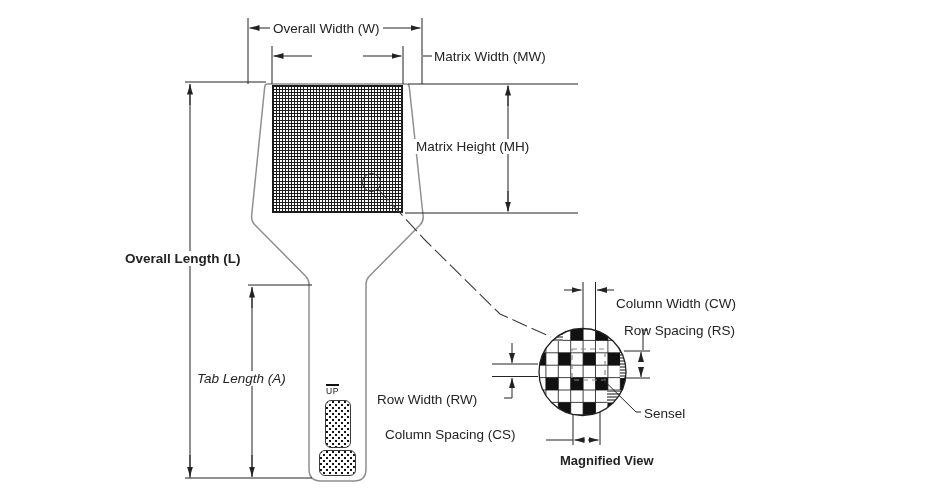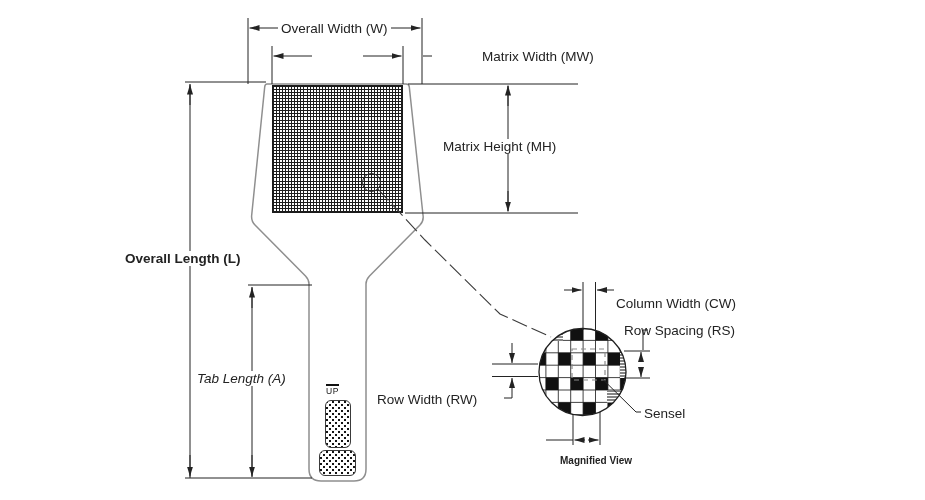--- a/index.html
+++ b/index.html
@@ -1,21 +1,21 @@
 <!DOCTYPE html>
 <html><head>
 <meta charset="utf-8">
 <style>
   html,body{margin:0;padding:0;background:#fff;}
   .canvas{position:relative;width:925px;height:500px;background:#ffffff;overflow:hidden;
           font-family:"Liberation Sans",sans-serif;color:#232323;}
   .layer{position:absolute;left:0;top:0;}
   .lbl{position:absolute;font-size:13.5px;line-height:15px;color:#232323;white-space:nowrap;}
   .lbl.occlude{background:#ffffff;padding:0 3px;}
-  .lbl.small{font-size:10px;font-weight:bold;line-height:10px;padding-left:8px;}
+  .lbl.small{font-size:13px;font-weight:bold;line-height:10px;padding-left:8px;}
   #lbl-up{position:absolute;left:326px;top:387px;font-size:8.5px;font-weight:normal;
           letter-spacing:.5px;line-height:9px;color:#111;}
   #lbl-up::before{content:"";position:absolute;left:0;top:-3px;width:13px;height:1.5px;background:#111;}
   
   .matrix{position:absolute;left:272px;top:85px;width:131px;height:128px;
      background:
        repeating-linear-gradient(to right,#1c1c1c 0 1px,rgba(0,0,0,0) 1px 3.05px),
        repeating-linear-gradient(to bottom,#1c1c1c 0 1px,rgba(0,0,0,0) 1px 3.05px),
        #fdfdfd;
      border:1px solid #1c1c1c;box-sizing:border-box;}
@@ -187,23 +187,24 @@
       <line class="dim" x1="573" y1="414" x2="573" y2="445"></line>
       <line class="dim" x1="600" y1="412" x2="600" y2="445"></line>
       <line class="dim" x1="585" y1="440" x2="574.5" y2="440" marker-end="url(#arr)"></line>
       <line class="dim" x1="588" y1="440" x2="598.5" y2="440" marker-end="url(#arr)"></line>
       <line class="dim" x1="546" y1="440" x2="573" y2="440"></line>
     </g>
 
     <polyline class="dim" points="603,379.5 636,412 641,412"></polyline>
   </svg>
 
-  <div class="lbl occlude" style="left:270px;top:21px;margin-left:8px;">Overall Width (W)</div>
-  <div class="lbl" style="left:434px;top:49px;margin-left:48px;">Matrix Width (MW)</div>
-  <div class="lbl occlude" style="left:440px;top:139px;">Matrix Height (MH)</div>
+  <div class="lbl occlude" style="left:270px;top:21px;">Overall Width (W)</div>
+  <div class="lbl" style="left:434px;top:49px;">Matrix Width (MW)</div>
+  <div class="lbl occlude" style="left:413px;top:139px;">Matrix Height (MH)</div>
   <div class="lbl occlude" style="left:122px;top:251px;font-weight:bold;">Overall Length (L)</div>
   <div class="lbl occlude" style="left:194px;top:371px;font-style:italic;">Tab Length (A)</div>
   <div class="lbl" style="left:616px;top:296px;">Column Width (CW)</div>
   <div class="lbl" style="left:624px;top:323px;">Row Spacing (RS)</div>
   <div class="lbl" style="left:377px;top:392px;">Row Width (RW)</div>
+  <div class="lbl" style="left:385px;top:427px;">Column Spacing (CS)</div>
   <div class="lbl" style="left:644px;top:406px;">Sensel</div>
   <div class="lbl small" style="left:552px;top:456px;">Magnified View</div>
 </div>
 
 </body></html>

